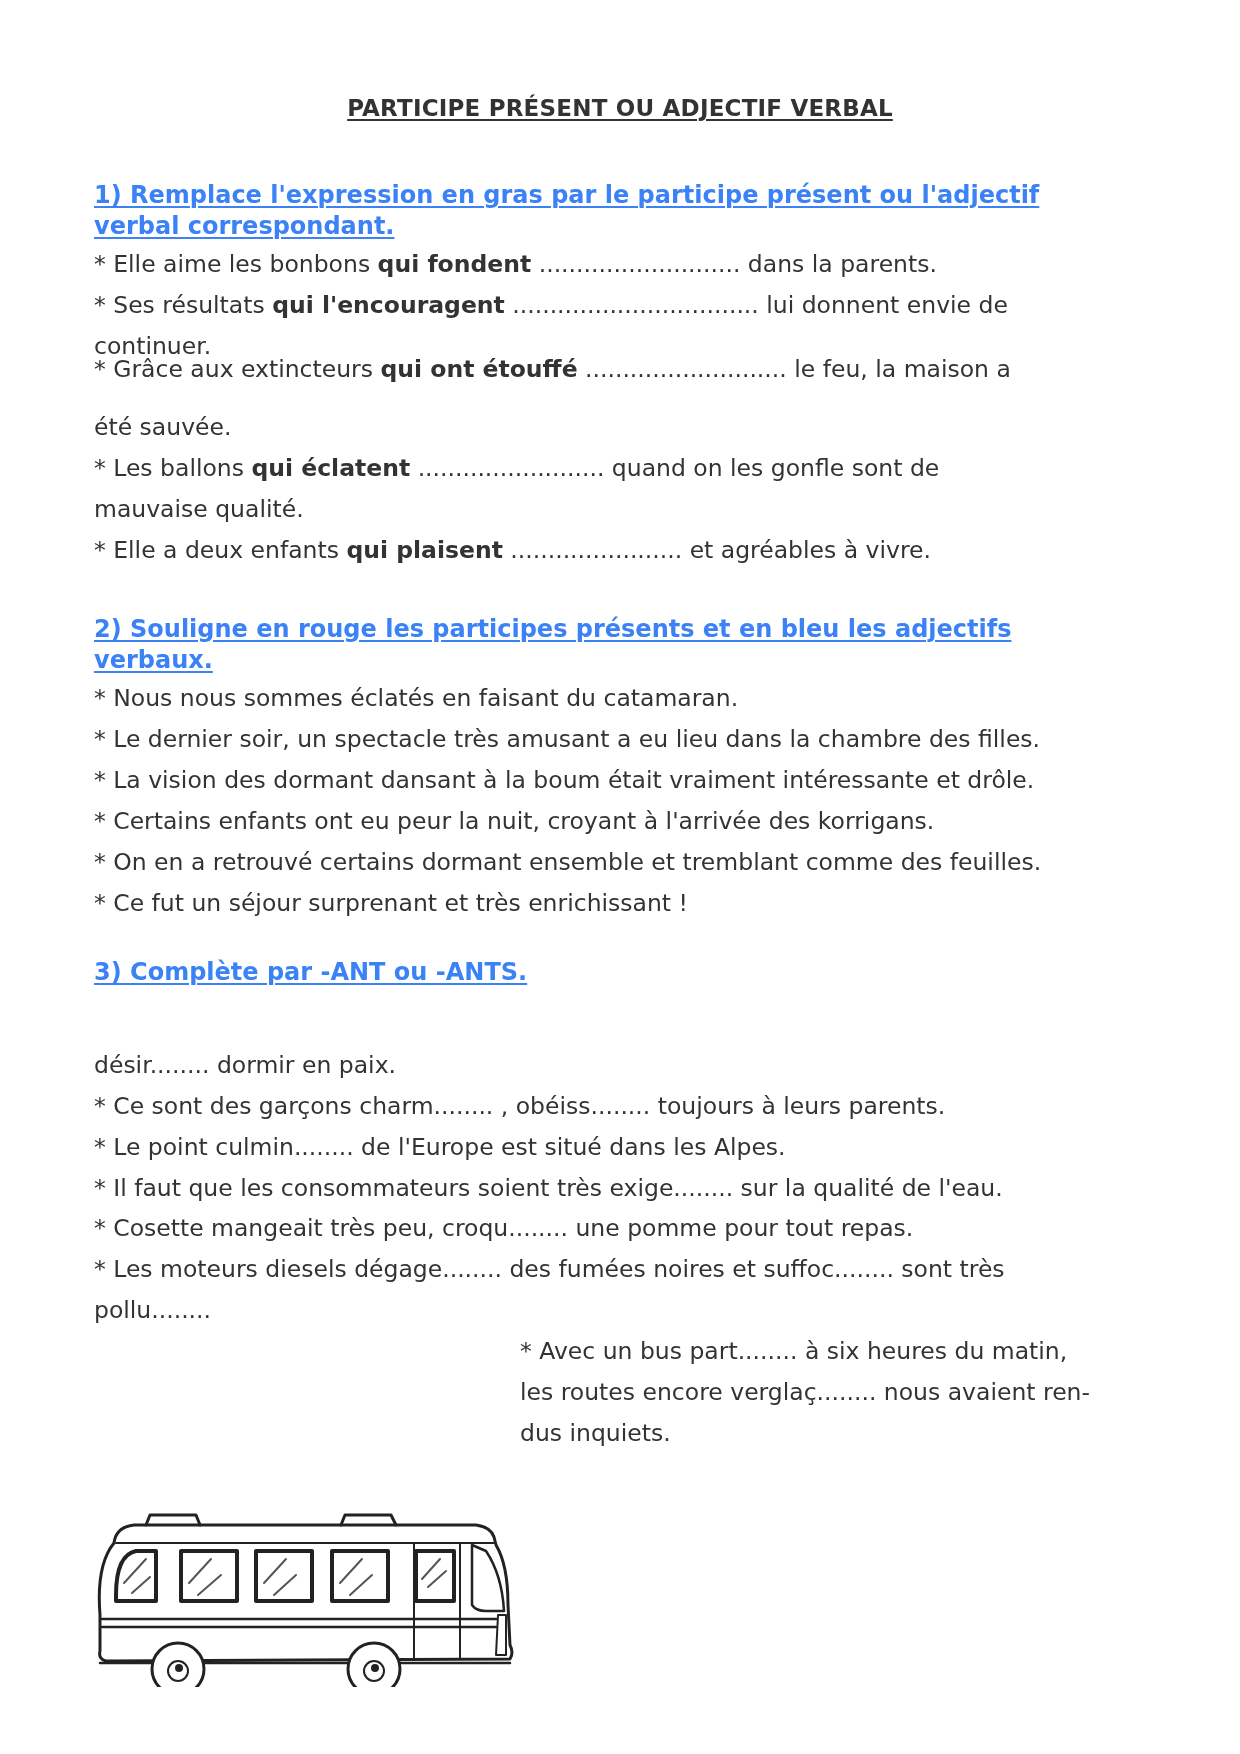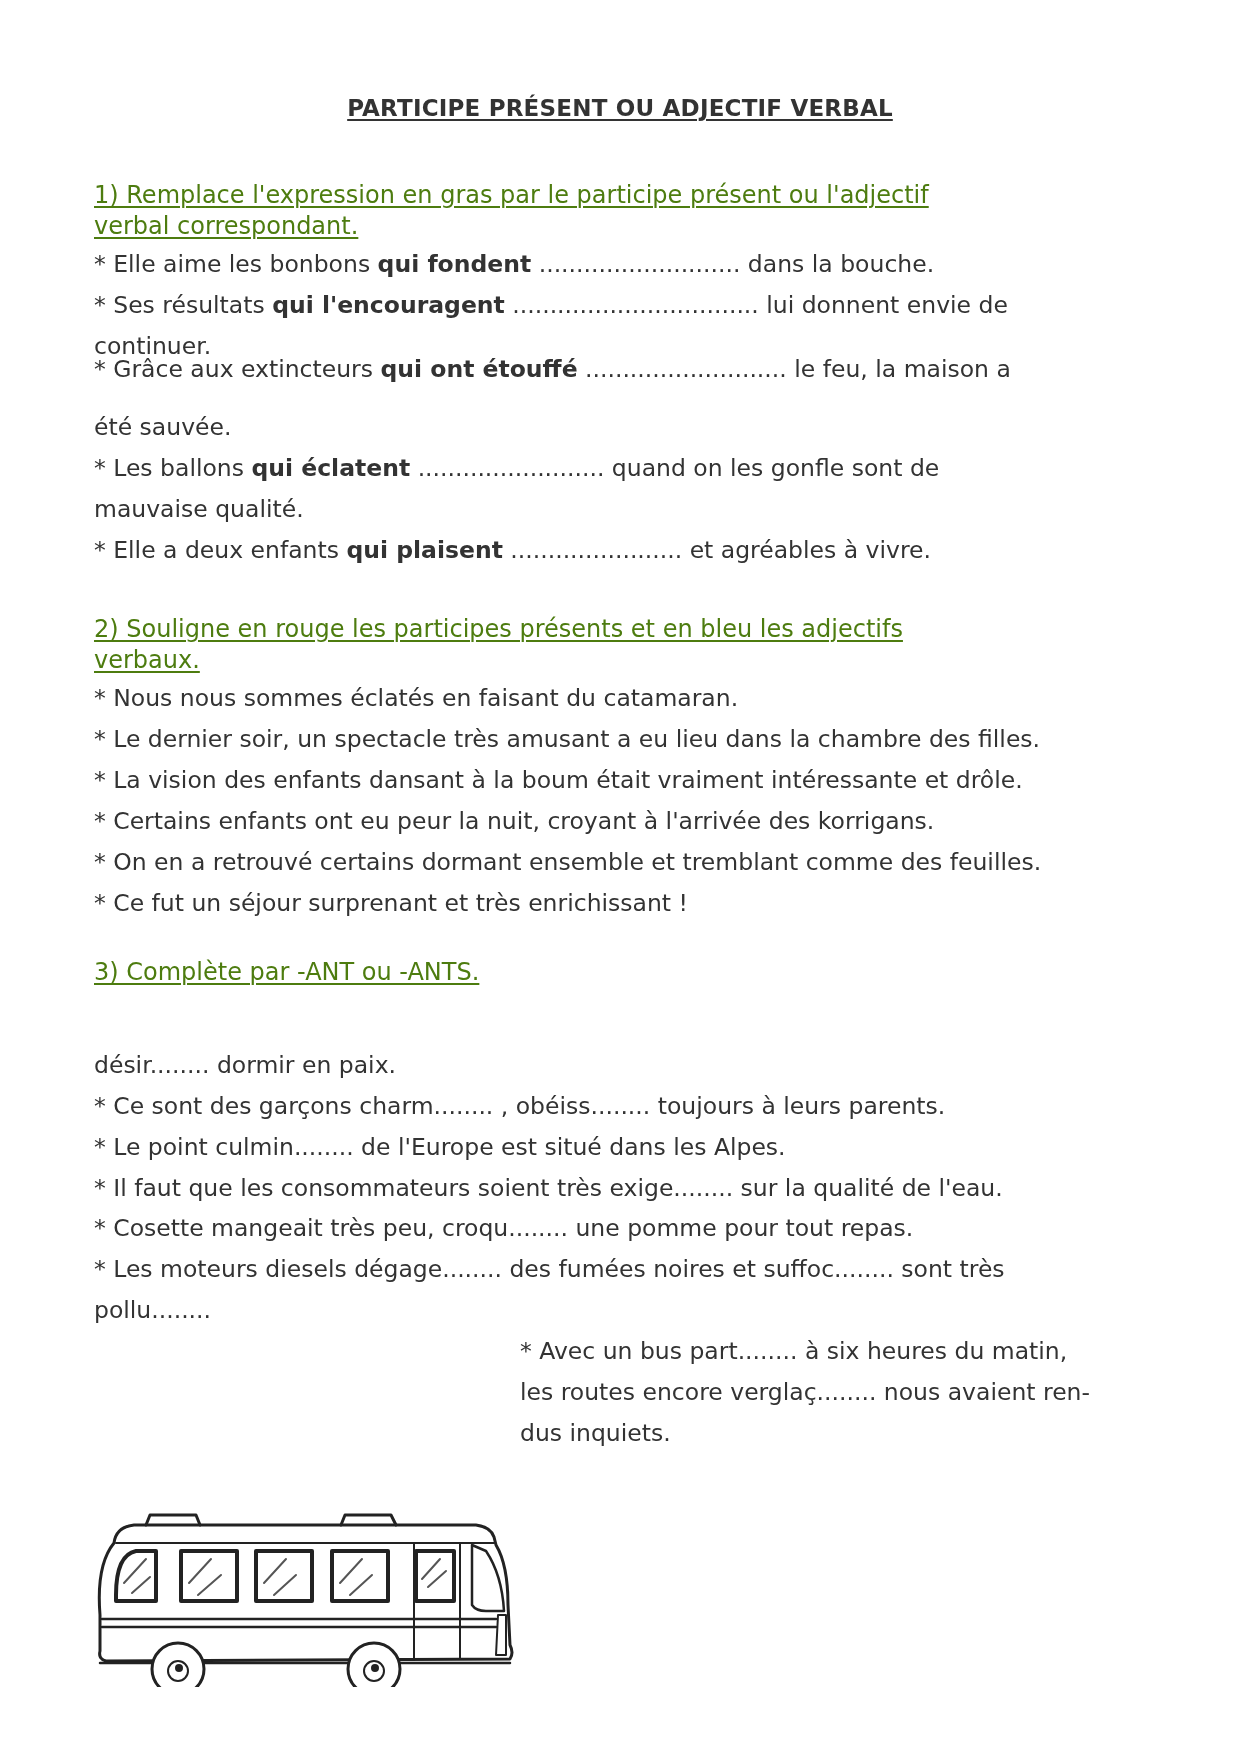--- a/index.html
+++ b/index.html
@@ -32,27 +32,27 @@
       letter-spacing: 0.2px;
       text-decoration: underline;
       text-underline-offset: 3px;
       text-decoration-thickness: 2px;
       color: #333333;
     }
     .section-heading {
       position: absolute;
       left: 94px;
       width: 1000px;
-      font-weight: normal;
+      font-weight: bold;
       font-size: 24px;
       line-height: 31px;
       text-decoration: underline;
       text-underline-offset: 3px;
       text-decoration-thickness: 2px;
-      color: #4d7c0f;
+      color: #3b82f6;
     }
     .line {
       position: absolute;
       left: 94px;
       font-size: 23.5px;
       line-height: 30px;
       white-space: nowrap;
       color: #333333;
     }
     .line b { font-weight: bold; }
@@ -69,37 +69,37 @@
 
 <div class="page">
 
   <div class="title">PARTICIPE PRÉSENT OU ADJECTIF VERBAL</div>
 
   <div class="section-heading" style="top:180px;">
     <div>1) Remplace l'expression en gras par le participe présent ou l'adjectif</div>
     <div>verbal correspondant.</div>
   </div>
 
-  <div class="line" style="top:249px;"><span>* Elle aime les bonbons </span><b>qui fondent</b><span> ........................... dans la bouche.</span></div>
+  <div class="line" style="top:249px;"><span>* Elle aime les bonbons </span><b>qui fondent</b><span> ........................... dans la parents.</span></div>
   <div class="line" style="top:290px;"><span>* Ses résultats </span><b>qui l'encouragent</b><span> ................................. lui donnent envie de</span></div>
   <div class="line" style="top:331px;"><span>continuer.</span></div>
   <div class="line" style="top:354px;"><span>* Grâce aux extincteurs </span><b>qui ont étouffé</b><span> ........................... le feu, la maison a</span></div>
   <div class="line" style="top:412px;"><span>été sauvée.</span></div>
   <div class="line" style="top:453px;"><span>* Les ballons </span><b>qui éclatent</b><span> ......................... quand on les gonfle sont de</span></div>
   <div class="line" style="top:494px;"><span>mauvaise qualité.</span></div>
   <div class="line" style="top:535px;"><span>* Elle a deux enfants </span><b>qui plaisent</b><span> ....................... et agréables à vivre.</span></div>
 
   <div class="section-heading" style="top:614px;">
     <div>2) Souligne en rouge les participes présents et en bleu les adjectifs</div>
     <div>verbaux.</div>
   </div>
 
   <div class="line" style="top:683px;">* Nous nous sommes éclatés en faisant du catamaran.</div>
   <div class="line" style="top:724px;">* Le dernier soir, un spectacle très amusant a eu lieu dans la chambre des filles.</div>
-  <div class="line" style="top:765px;">* La vision des enfants dansant à la boum était vraiment intéressante et drôle.</div>
+  <div class="line" style="top:765px;">* La vision des dormant dansant à la boum était vraiment intéressante et drôle.</div>
   <div class="line" style="top:806px;">* Certains enfants ont eu peur la nuit, croyant à l'arrivée des korrigans.</div>
   <div class="line" style="top:847px;">* On en a retrouvé certains dormant ensemble et tremblant comme des feuilles.</div>
   <div class="line" style="top:888px;">* Ce fut un séjour surprenant et très enrichissant !</div>
 
   <div class="section-heading" style="top:957px;">
     <div>3) Complète par -ANT ou -ANTS.</div>
   </div>
 
   <div class="line" style="top:1050px;">désir........ dormir en paix.</div>
   <div class="line" style="top:1091px;">* Ce sont des garçons charm........ , obéiss........ toujours à leurs parents.</div>

